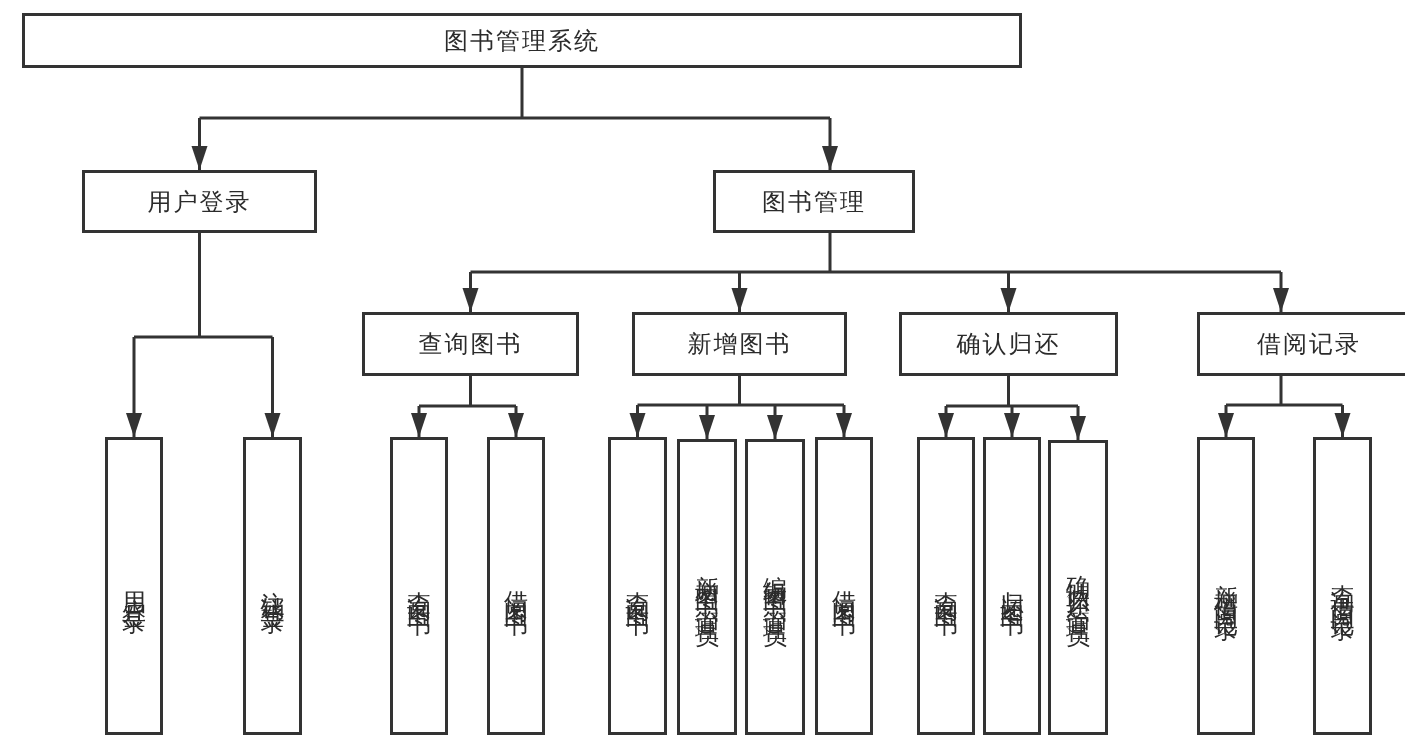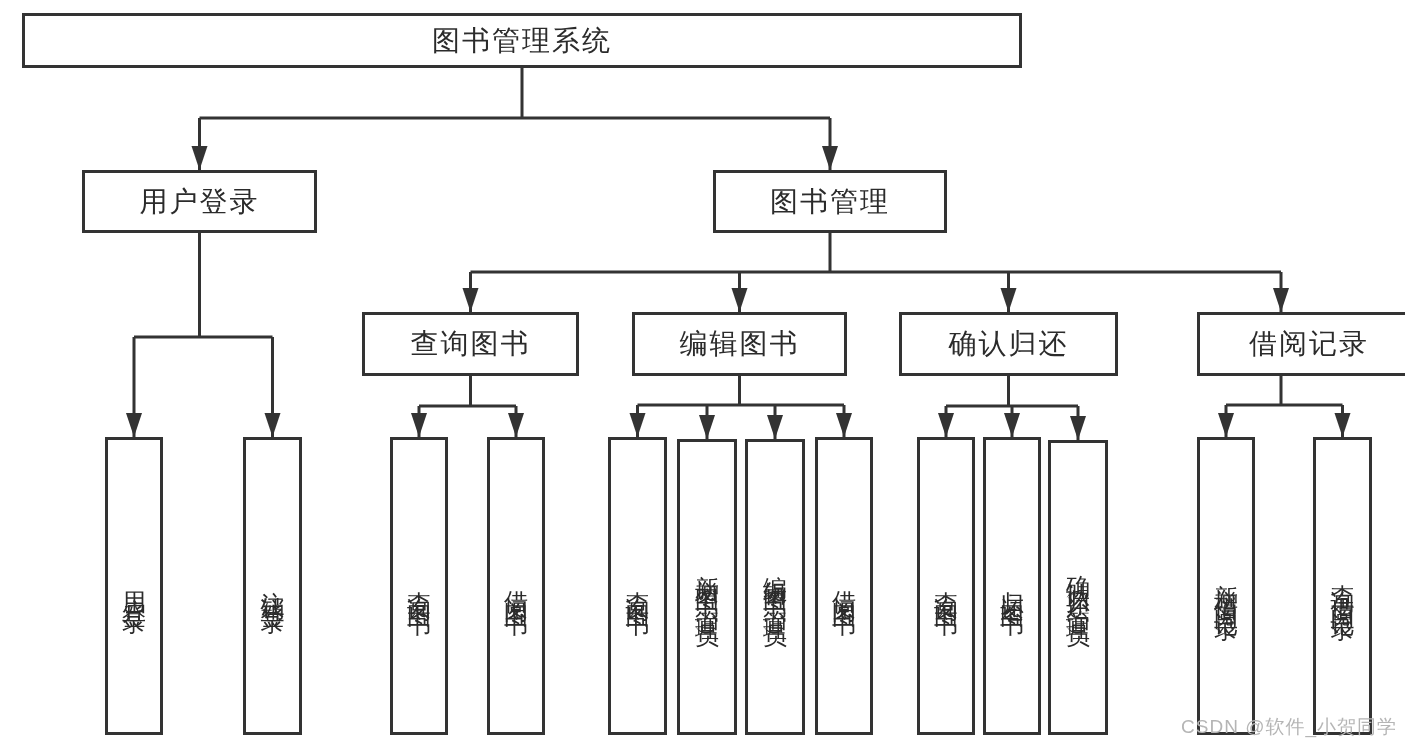--- a/index.html
+++ b/index.html
@@ -21,21 +21,21 @@
   .node{
     position:absolute;
     box-sizing:border-box;
     border:3px solid var(--line);
     background:#fff;
     display:flex;
     align-items:center;
     justify-content:center;
   }
   .node.h span{
-    font-size:28px;
+    font-size:24px;
     letter-spacing:2px;
     white-space:nowrap;
     color:var(--text);
   }
   .node.v span{
     writing-mode:vertical-rl;
     text-orientation:mixed;
     font-size:24px;
     letter-spacing:7px;
     line-height:1;
@@ -98,29 +98,29 @@
     </g>
   </svg>
 
   <div class="node h" style="left:22px;top:13px;width:1000px;height:55px">
     <span>图书管理系统</span>
   </div>
 
   <div class="node h" style="left:82px;top:170px;width:235px;height:63px">
     <span>用户登录</span>
   </div>
-  <div class="node h" style="left:713px;top:170px;width:234px;height:63px">
+  <div class="node h" style="left:713px;top:170px;width:202px;height:63px">
     <span>图书管理</span>
   </div>
 
   <div class="node h" style="left:362px;top:312px;width:217px;height:64px">
     <span>查询图书</span>
   </div>
   <div class="node h" style="left:632px;top:312px;width:215px;height:64px">
-    <span>编辑图书</span>
+    <span>新增图书</span>
   </div>
   <div class="node h" style="left:899px;top:312px;width:219px;height:64px">
     <span>确认归还</span>
   </div>
   <div class="node h" style="left:1197px;top:312px;width:224px;height:64px">
     <span>借阅记录</span>
   </div>
 
   <div class="node v" style="left:105px;top:437px;width:58px;height:298px">
     <span>用户登录</span>
@@ -159,15 +159,14 @@
     <span>确认归还（管理员）</span>
   </div>
 
   <div class="node v" style="left:1197px;top:437px;width:58px;height:298px">
     <span>新增借阅记录</span>
   </div>
   <div class="node v" style="left:1313px;top:437px;width:59px;height:298px">
     <span>查询借阅记录</span>
   </div>
 
-  <div id="watermark">CSDN @软件_小贺同学</div>
 
 </div>
 
 </body></html>

